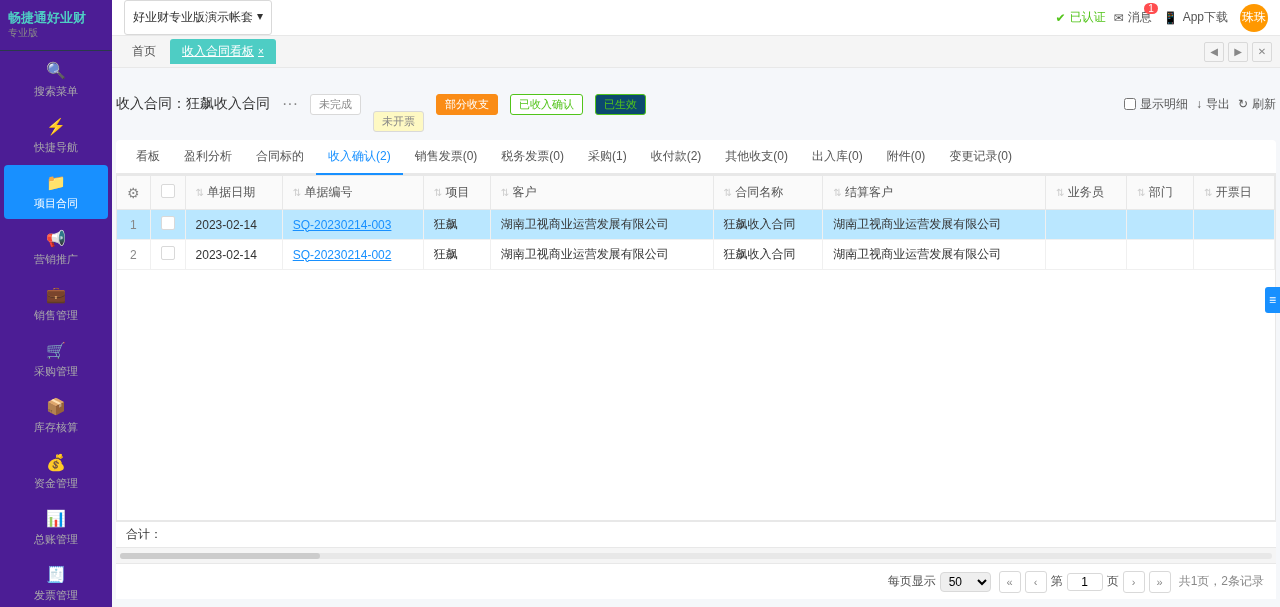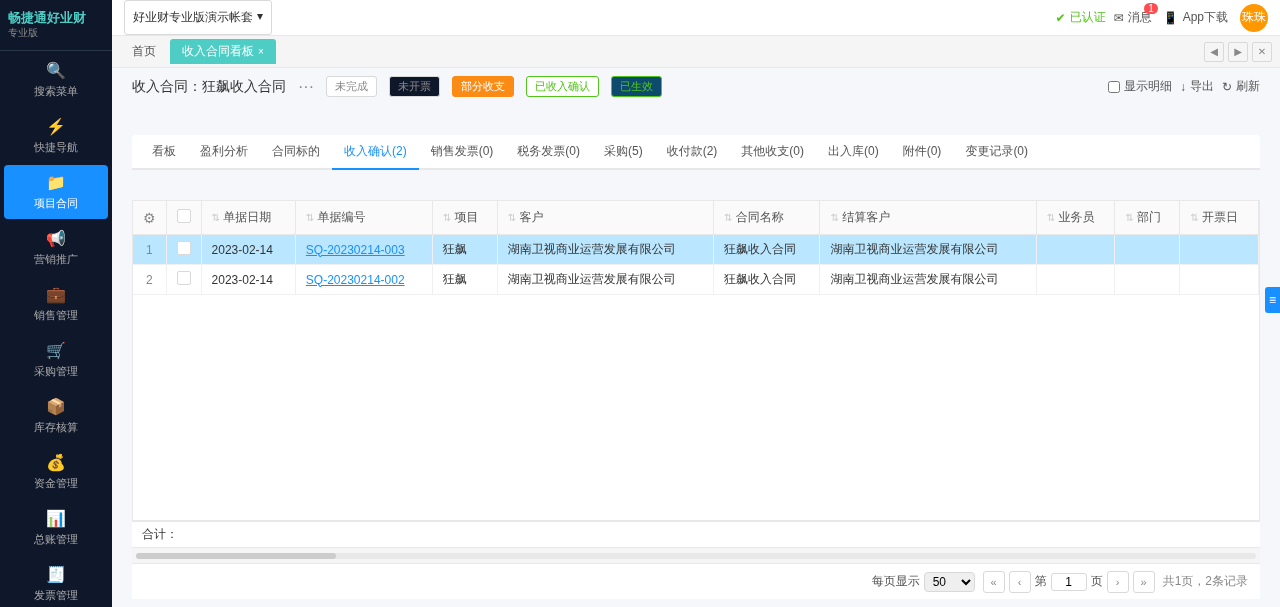--- a/index.html
+++ b/index.html
@@ -1,19 +1,19 @@
 <!DOCTYPE html>
 <html><head>
   <meta charset="utf-8">
   <style>
     * { margin: 0; padding: 0; box-sizing: border-box; }
     body { font-family: 'Microsoft YaHei', sans-serif; font-size: 12px; background: #f0f2f5; color: #333; width: 1280px; height: 607px; overflow: hidden; display: flex; }
 
     
-    .sidebar { width: 112px; background: #0f172a; color: #ccc; display: flex; flex-direction: column; height: 607px; flex-shrink: 0; }
+    .sidebar { width: 112px; background: #4c1d95; color: #ccc; display: flex; flex-direction: column; height: 607px; flex-shrink: 0; }
     .sidebar-logo { padding: 10px 8px; border-bottom: 1px solid #2a3a4a; display: flex; align-items: center; gap: 6px; }
     .sidebar-logo-text { font-size: 13px; color: #4ecdc4; font-weight: bold; line-height: 1.2; }
     .sidebar-logo-sub { font-size: 10px; color: #888; }
     .sidebar-item { padding: 8px 8px; display: flex; flex-direction: column; align-items: center; gap: 4px; cursor: pointer; color: #aaa; font-size: 11px; border-radius: 4px; margin: 2px 4px; }
     .sidebar-item.active { background: #1890ff; color: #fff; }
     .sidebar-item-icon { font-size: 16px; }
 
     
     .main { flex: 1; display: flex; flex-direction: column; height: 607px; overflow: hidden; }
 
@@ -23,35 +23,35 @@
     .topbar-spacer { flex: 1; }
     .topbar-certified { display: flex; align-items: center; gap: 4px; color: #52c41a; font-size: 12px; }
     .topbar-actions { display: flex; align-items: center; gap: 12px; margin-left: auto; }
     .topbar-action { display: flex; align-items: center; gap: 4px; cursor: pointer; color: #555; font-size: 12px; position: relative; }
     .topbar-badge { background: #ff4d4f; color: #fff; border-radius: 8px; font-size: 10px; padding: 0 4px; position: absolute; top: -6px; right: -6px; }
     .topbar-avatar { width: 28px; height: 28px; background: #ff9800; border-radius: 50%; display: flex; align-items: center; justify-content: center; color: #fff; font-size: 12px; cursor: pointer; }
 
     
     .tabbar { height: 32px; background: #f5f5f5; display: flex; align-items: center; padding: 0 8px; border-bottom: 1px solid #e8e8e8; gap: 2px; }
     .tabbar-home { padding: 4px 12px; font-size: 12px; color: #555; cursor: pointer; }
-    .tabbar-tab { padding: 4px 12px; background: #4ecdc4; color: #fff; border-radius: 3px 3px 0 0; font-size: 12px; display: flex; align-items: center; gap: 4px; cursor: pointer; }
+    .tabbar-tab { padding: 4px 12px; background: #4ecdc4; color: #fff; border-radius: 3px 3px 0 0; font-size: 12px; display: flex; align-items: center; gap: 4px; cursor: pointer; text-decoration: underline; }
     .tabbar-tab-close { cursor: pointer; font-size: 10px; }
     .tabbar-nav { margin-left: auto; display: flex; align-items: center; gap: 4px; }
     .tabbar-nav-btn { width: 20px; height: 20px; display: flex; align-items: center; justify-content: center; cursor: pointer; color: #888; border: 1px solid #d9d9d9; border-radius: 2px; font-size: 10px; }
 
     
-    .content { flex: 1; background: #f5f7fa; padding: 8px 20px; overflow: hidden; display: flex; flex-direction: column; gap: 30px; }
+    .content { flex: 1; background: #f5f7fa; padding: 8px 4px; overflow: hidden; display: flex; flex-direction: column; }
 
     
     .contract-header { display: flex; align-items: center; gap: 12px; margin-bottom: 8px; }
     .contract-title { font-size: 14px; color: #333; font-weight: 500; }
     .contract-more { color: #888; cursor: pointer; font-size: 16px; }
     .status-btn { padding: 2px 8px; border-radius: 3px; font-size: 11px; cursor: pointer; border: 1px solid; text-align: center; }
     .status-incomplete { color: #888; border-color: #d9d9d9; background: #fff; }
-    .status-noinvoice { color: #888; border-color: #d9d9d9; background: #0f172a; }
+    .status-noinvoice { color: #888; border-color: #d9d9d9; background: #fef9c3; margin-top: 35px; }
     .status-partial { color: #fff; border-color: #fa8c16; background: #fa8c16; }
     .status-confirmed { color: #52c41a; border-color: #52c41a; background: #fff; }
     .status-effective { color: #52c41a; border-color: #52c41a; background: #0c4a6e; }
     .contract-tools { margin-left: auto; display: flex; align-items: flex-start; gap: 8px; }
     .tool-btn { display: flex; align-items: center; gap: 4px; font-size: 12px; cursor: pointer; color: #555; }
 
     
     .tabs { display: flex; gap: 0; border-bottom: 2px solid #e8e8e8; margin-bottom: 0; background: #fff; padding: 0 8px; border-radius: 4px 4px 0 0; }
     .tab { padding: 8px 12px; font-size: 12px; cursor: pointer; color: #555; border-bottom: 2px solid transparent; margin-bottom: -2px; white-space: nowrap; }
     .tab.active { color: #1890ff; border-bottom: 2px solid #1890ff; font-weight: 500; }
@@ -222,21 +222,21 @@
       </div>
     </div>
 
     <div class="tabs" id="sub-tabs-container">
     <div class="tab">看板</div>
         <div class="tab">盈利分析</div>
         <div class="tab">合同标的</div>
         <div class="tab active">收入确认(2)</div>
         <div class="tab">销售发票(0)</div>
         <div class="tab">税务发票(0)</div>
-        <div class="tab">采购(5)</div>
+        <div class="tab">采购(1)</div>
         <div class="tab">收付款(2)</div>
         <div class="tab">其他收支(0)</div>
         <div class="tab">出入库(0)</div>
         <div class="tab">附件(0)</div>
         <div class="tab">变更记录(0)</div>
       </div>
 
     <div class="tab-content">
       <div class="table-container">
         <table class="table">

